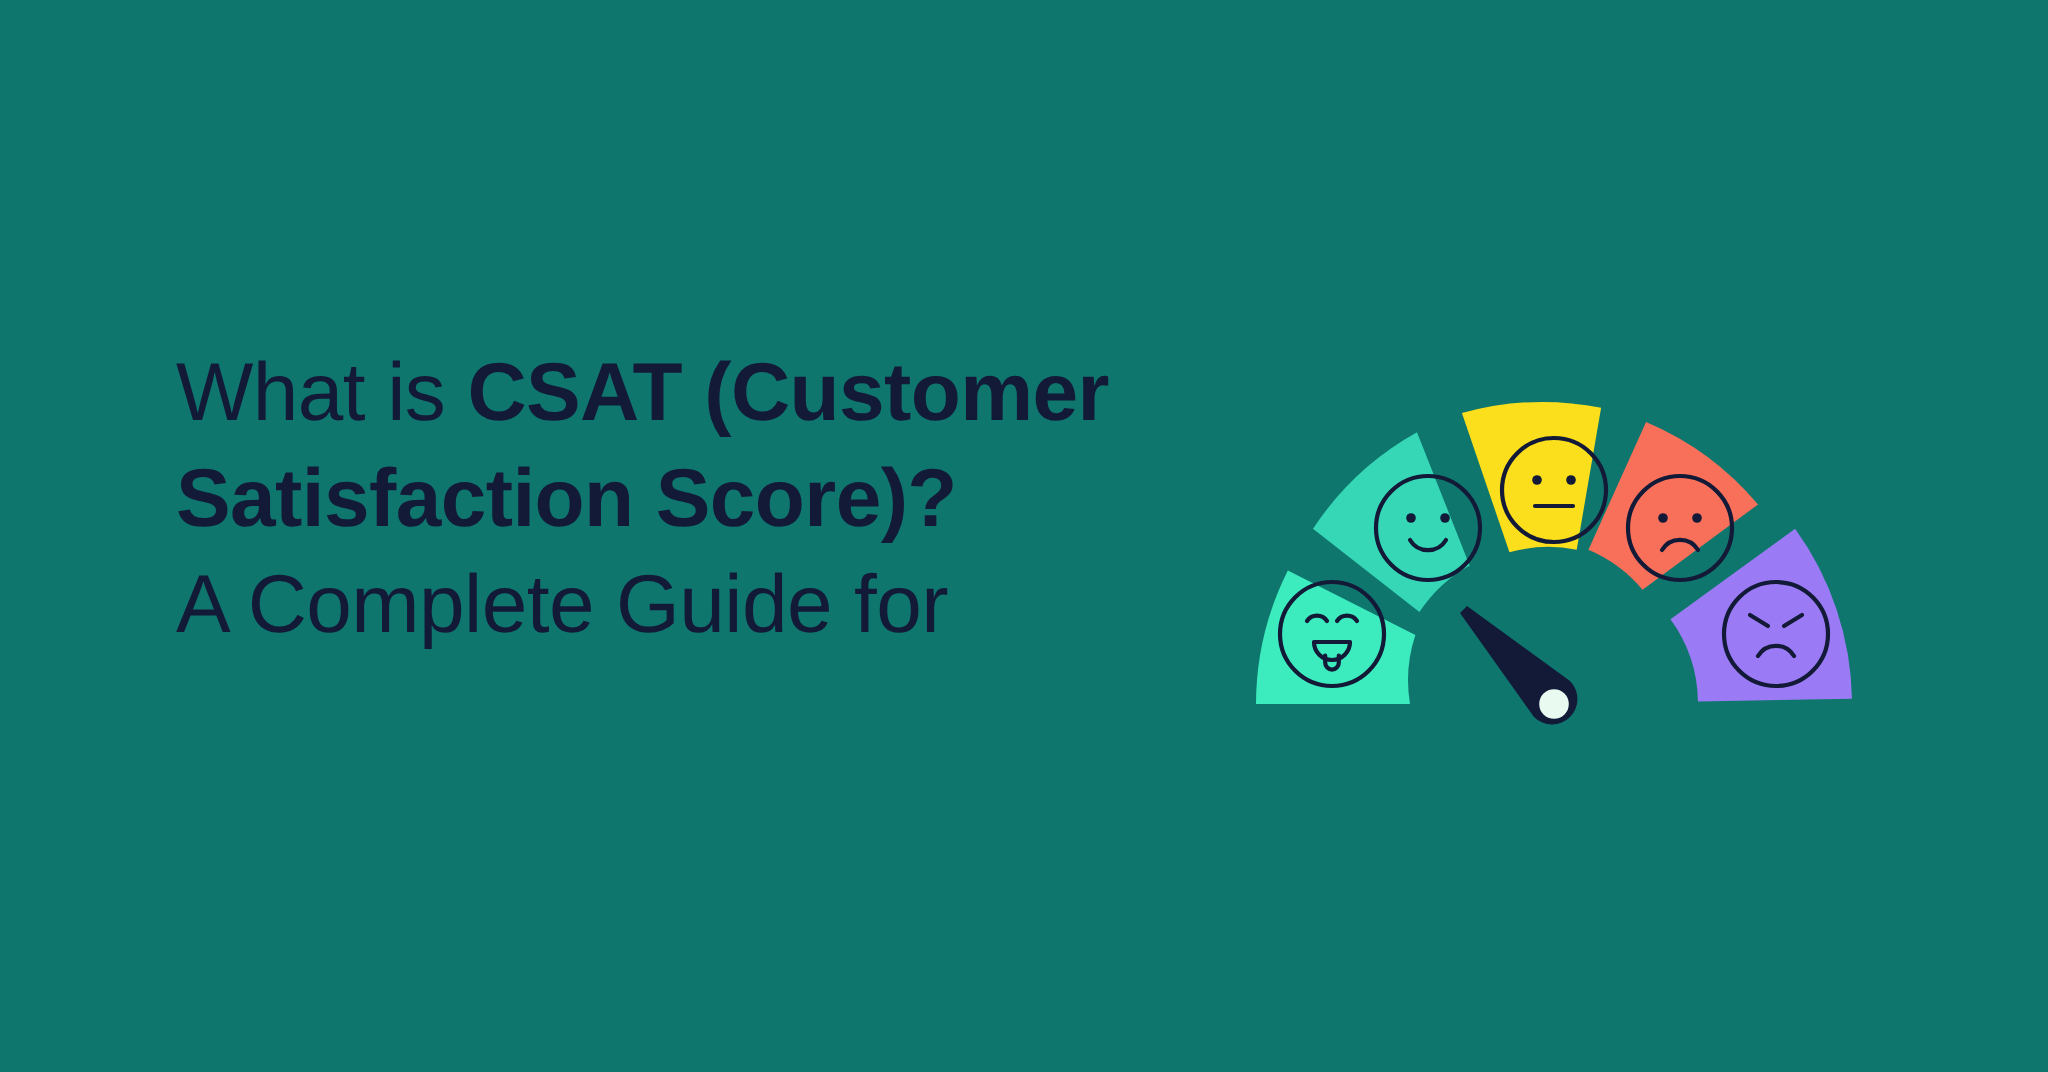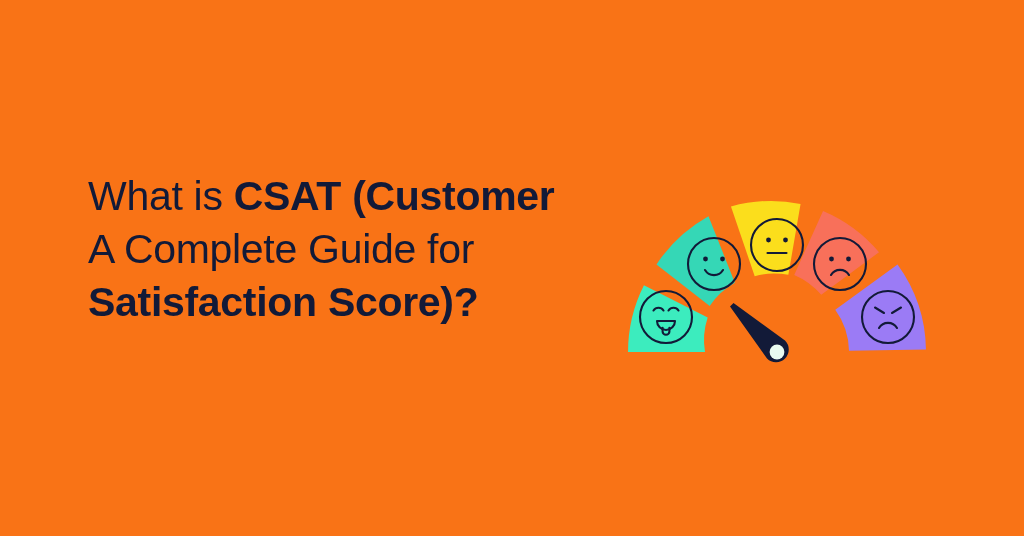--- a/index.html
+++ b/index.html
@@ -54,26 +54,26 @@
   }
   #gauge-svg {
     display: block;
     width: 320px;
     height: 185px;
   }
 </style>
 </head>
 <body>
 
-<div id="banner" style="background: #f97316;">
+<div id="banner" style="background: #0f766e;">
 
   <div id="headline" style="color: rgb(18, 26, 56);">
     <span class="ln"><span class="light">What is </span><span class="bold">CSAT (Customer</span></span>
+    <span class="ln bold">Satisfaction Score)?</span>
     <span class="ln light">A Complete Guide for</span>
-    <span class="ln bold">Satisfaction Score)?</span>
   </div>
 
   <div id="gauge-wrap">
     <svg id="gauge-svg" viewBox="0 0 320 185" xmlns="http://www.w3.org/2000/svg">
 
       <g>
 
         <path fill="#3CECBE" d="M 11.00 160.00
                  A 149 149 0 0 1 26.93 93.29
                  L 90.68 125.51

